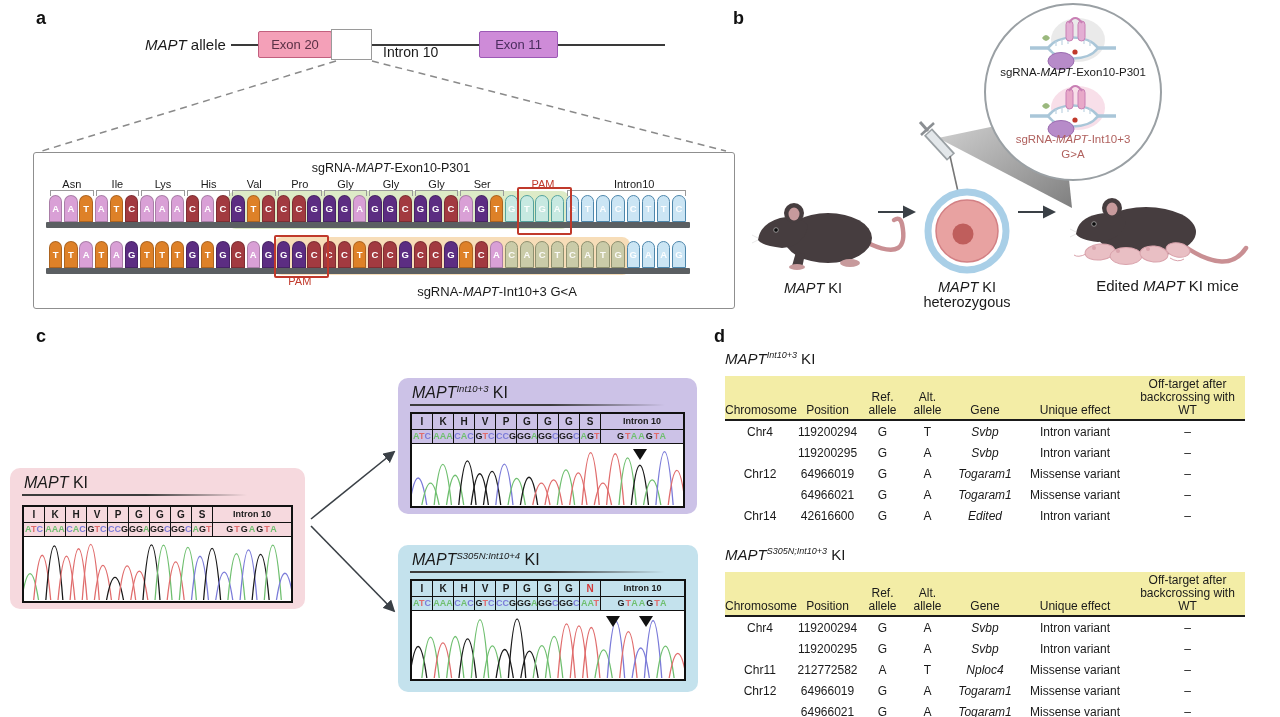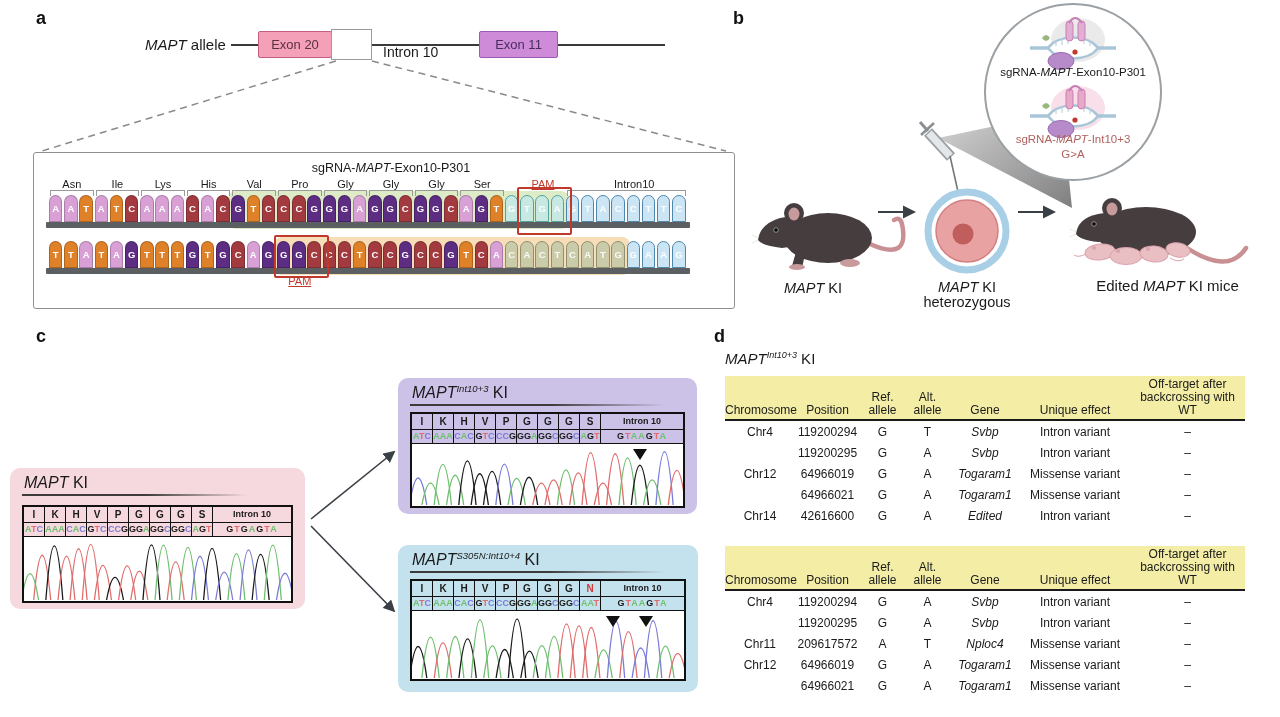--- a/index.html
+++ b/index.html
@@ -20,21 +20,21 @@
   #pa-seq{position:absolute;left:0;top:0;right:0;bottom:0;}
   .sg-title{position:absolute;font-size:12.5px;text-align:center;}
   .band{position:absolute;border-radius:8px;}
   .bar{position:absolute;height:6px;background:#5b5f62;border-radius:1px;}
   .base{position:absolute;box-sizing:border-box;width:13.4px;height:27px;border-radius:7px 7px 0 0;
         display:flex;align-items:center;justify-content:center;
         font-size:9.5px;font-weight:bold;color:#fff;}
   .bracket{position:absolute;height:5px;border:1px solid #9a9a9a;border-bottom:none;}
   .pambox{position:absolute;border:2.5px solid #c0392b;border-radius:2px;}
   .seqlab{position:absolute;font-size:11px;text-align:center;}
-  .pam-red{color:#c0392b;text-decoration:underline;}
+  .pam-red{color:#c0392b;}
   
   .blab{position:absolute;text-align:center;font-size:11.5px;}
   .blab-big{position:absolute;text-align:center;font-size:14.5px;}
   
   .card{position:absolute;border-radius:10px;}
   .card-title{position:absolute;left:14px;top:5px;font-size:16px;}
   .card-title i{font-style:italic;}
   .card-title sup{font-size:9.5px;font-style:italic;}
   .title-rule{position:absolute;left:12px;top:26px;height:1.5px;
               background:linear-gradient(to right,#3c3c3c 55%,rgba(60,60,60,0));}
@@ -309,20 +309,23 @@
         <div class="base" style="left: 562.2px; top: 88px; background: rgb(202, 203, 168); border: 1.5px solid rgb(142, 144, 111); color: rgba(255, 255, 255, 0.9);">T</div>
         <div class="base" style="left: 577.4px; top: 88px; background: rgb(202, 203, 168); border: 1.5px solid rgb(142, 144, 111); color: rgba(255, 255, 255, 0.9);">G</div>
         <div class="base" style="left: 592.6px; top: 88px; background: rgb(203, 229, 244); border: 1.5px solid rgb(78, 135, 172); color: rgba(255, 255, 255, 0.95);">G</div>
         <div class="base" style="left: 607.8px; top: 88px; background: rgb(203, 229, 244); border: 1.5px solid rgb(78, 135, 172); color: rgba(255, 255, 255, 0.95);">A</div>
         <div class="base" style="left: 623px; top: 88px; background: rgb(203, 229, 244); border: 1.5px solid rgb(78, 135, 172); color: rgba(255, 255, 255, 0.95);">A</div>
         <div class="base" style="left: 638.2px; top: 88px; background: rgb(203, 229, 244); border: 1.5px solid rgb(78, 135, 172); color: rgba(255, 255, 255, 0.95);">G</div>
         <div class="pambox" style="left: 483.2px; top: 34px; width: 50.6px; height: 44px;"></div>
         <div class="pambox" style="left: 240px; top: 82px; width: 50.6px; height: 39px;"></div>
         <div class="seqlab pam-red" style="left: 235px; top: 122px; width: 61.6px;">PAM</div>
       </div>
+    <div class="sg-title" style="left:263px;top:131px;width:400px;font-size:13px;">
+      <span>sgRNA-</span><i>MAPT</i><span>-Int10+3 G&lt;A</span>
+    </div>
   </div>
 
   <div class="pletter" style="left:733px;top:8px;">b</div>
 
   <div class="blab" style="left:998px;top:66px;width:150px;">
     <span>sgRNA-</span><i>MAPT</i><span>-Exon10-P301</span>
   </div>
   <div class="blab" style="left:998px;top:133px;width:150px;color:#b0615e;">
     <span>sgRNA-</span><i>MAPT</i><span>-Int10+3</span>
   </div>
@@ -573,20 +576,23 @@
           <div class="dc">G</div>
           <div class="dc">A</div>
           <div class="dc gene-it">Edited</div>
           <div class="dc">Intron variant</div>
           <div class="dc">–</div>
         </div>
       </div>
   </div>
 
   <div class="dblock" id="dtable1" style="left:725px;top:546px;">
+    <div class="dtitle">
+      <i>MAPT</i><sup>S305N;Int10+3</sup><span> KI</span>
+    </div>
     <div class="dheader">
         <div class="hc">Chromosome</div>
         <div class="hc">Position</div>
         <div class="hc">Ref. allele</div>
         <div class="hc">Alt. allele</div>
         <div class="hc">Gene</div>
         <div class="hc">Unique effect</div>
         <div class="hc">
           <div>Off-target after</div>
           <div>backcrossing with WT</div>
@@ -606,21 +612,21 @@
           <div class="dc"></div>
           <div class="dc">119200295</div>
           <div class="dc">G</div>
           <div class="dc">A</div>
           <div class="dc gene-it">Svbp</div>
           <div class="dc">Intron variant</div>
           <div class="dc">–</div>
         </div>
         <div class="drow">
           <div class="dc">Chr11</div>
-          <div class="dc">209617572</div>
+          <div class="dc">212772582</div>
           <div class="dc">A</div>
           <div class="dc">T</div>
           <div class="dc gene-it">Nploc4</div>
           <div class="dc">Missense variant</div>
           <div class="dc">–</div>
         </div>
         <div class="drow">
           <div class="dc">Chr12</div>
           <div class="dc">64966019</div>
           <div class="dc">G</div>

